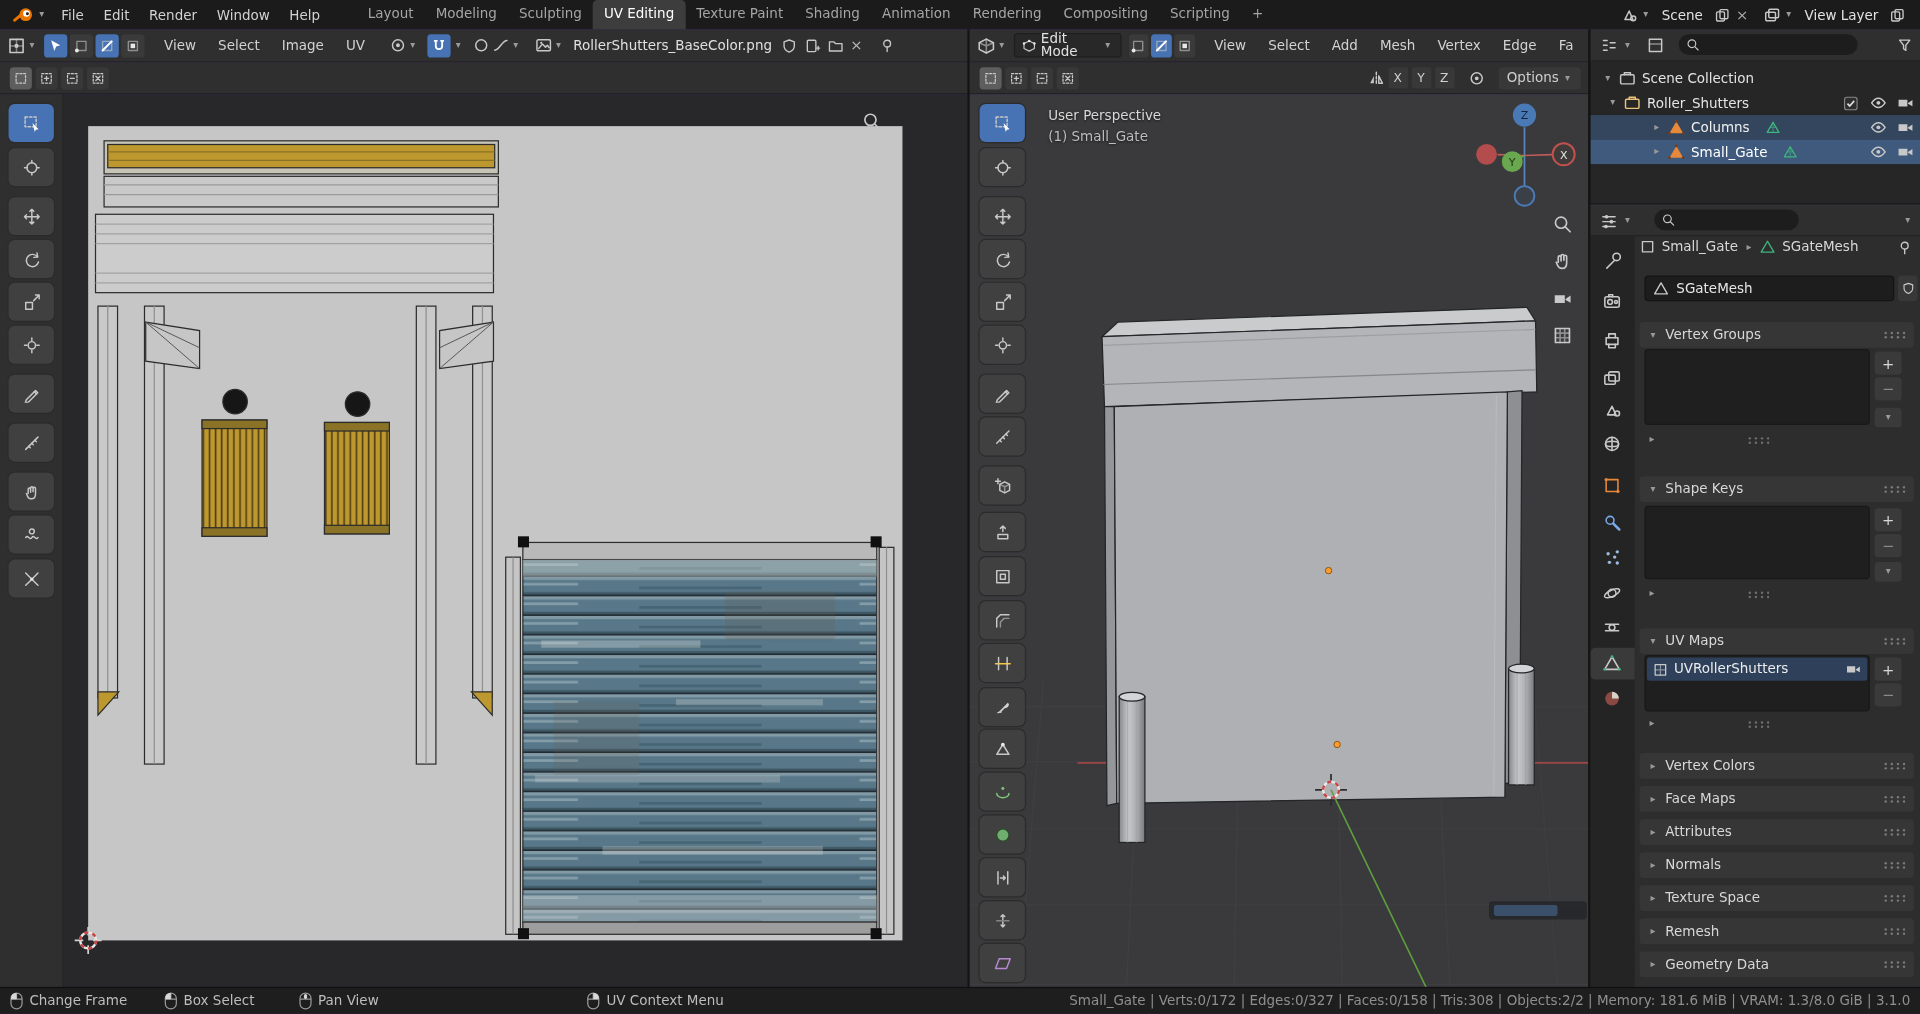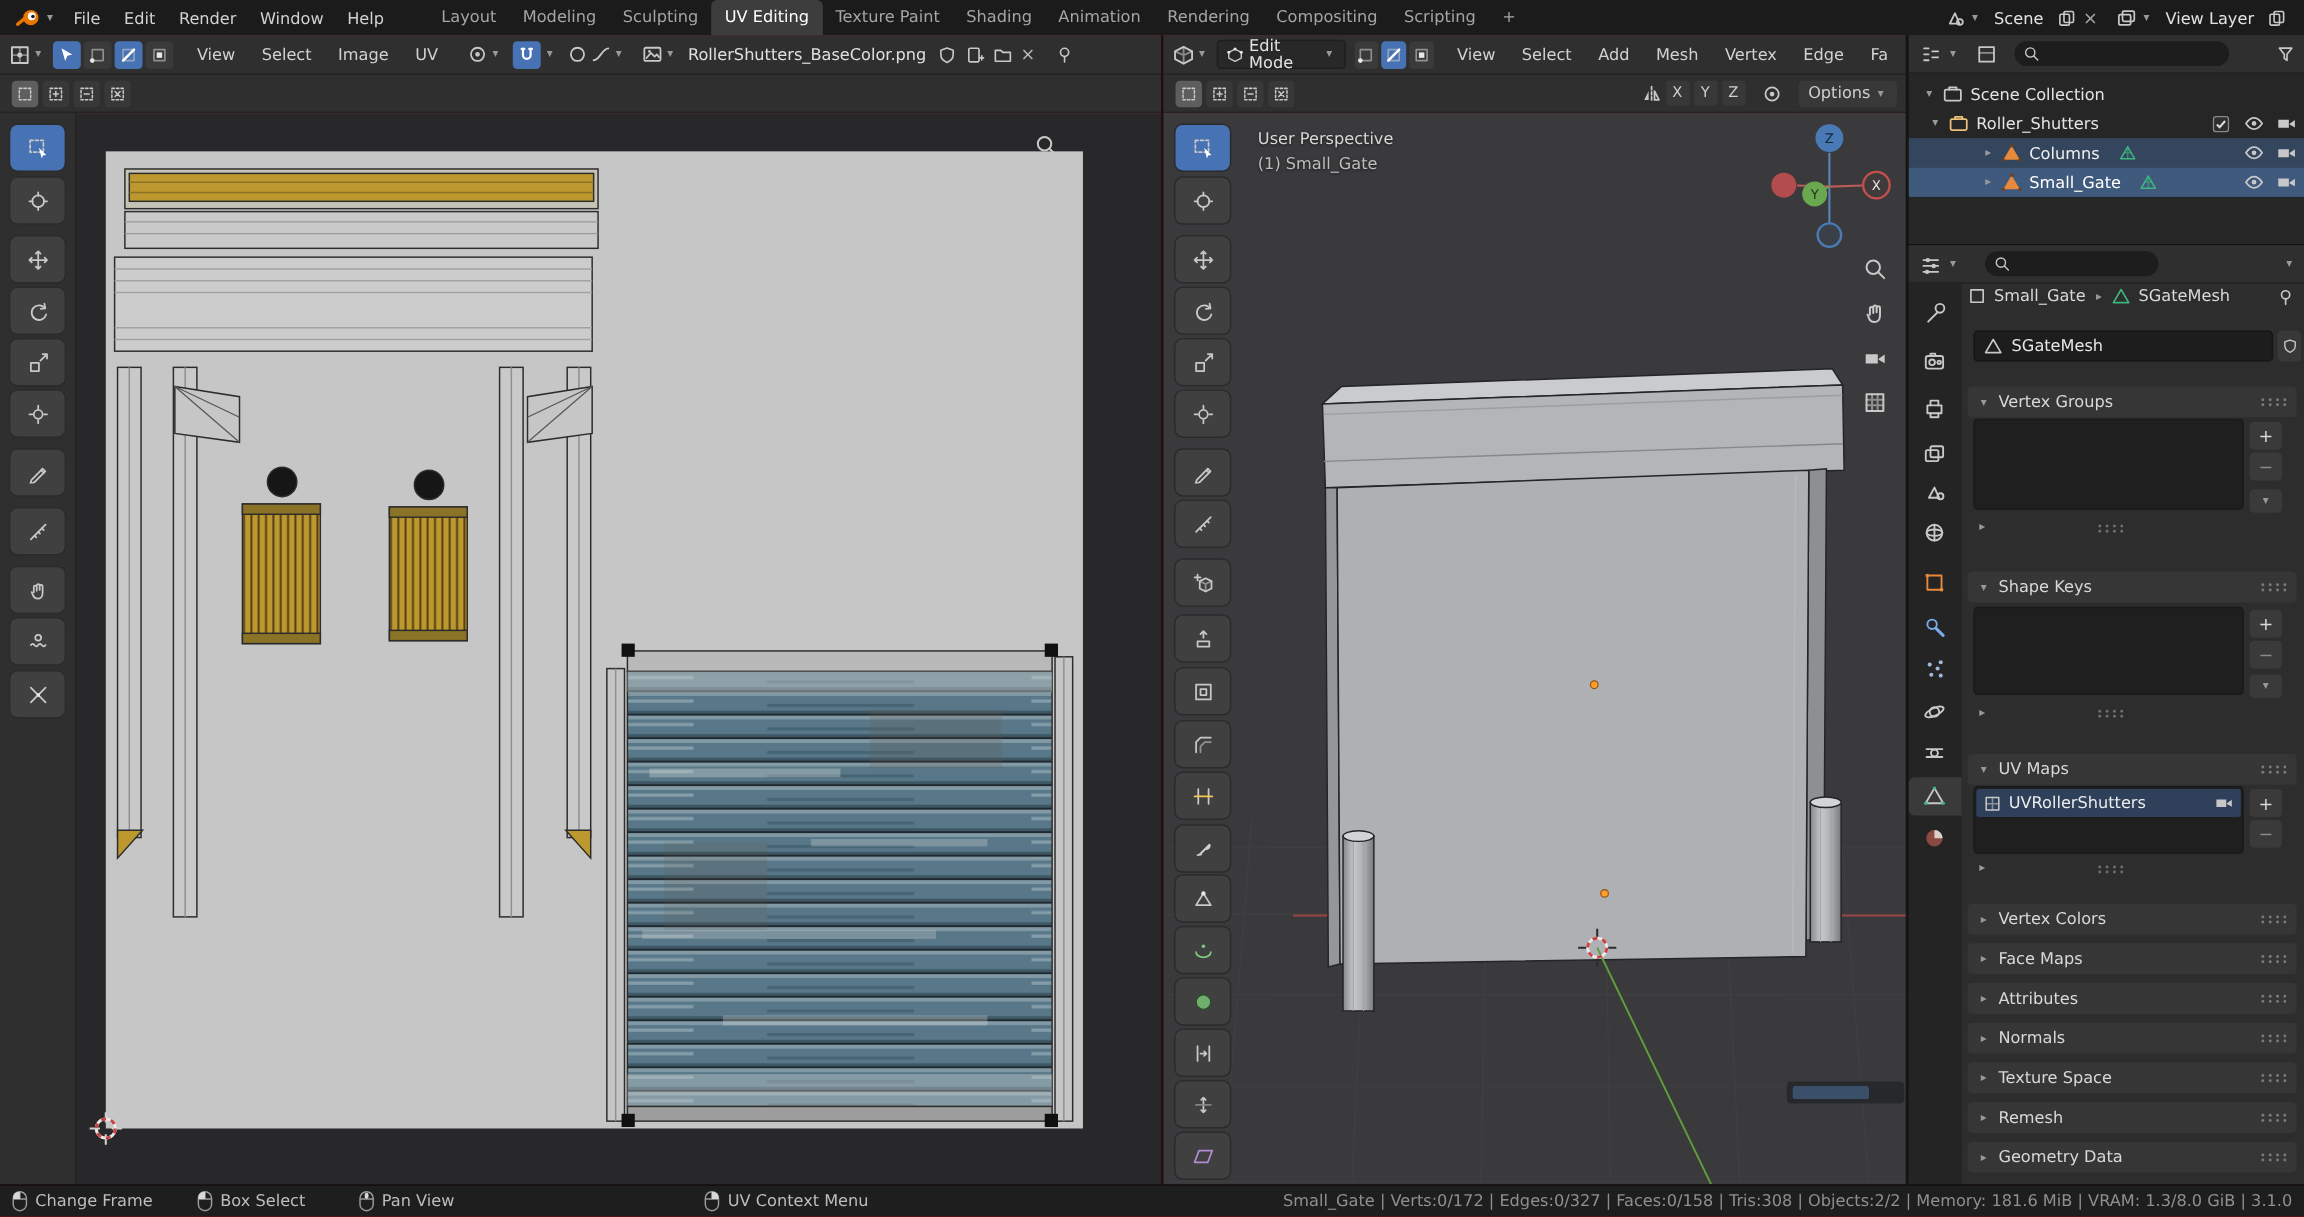--- a/index.html
+++ b/index.html
@@ -1,17 +1,17 @@
 <!DOCTYPE html>
 <html><head>
 <meta charset="utf-8">
 <style>
 *{box-sizing:border-box;margin:0;padding:0}
 html,body{background:#000}
-#app{position:relative;width:1920px;height:1014px;overflow:hidden;background:#b91c1c}
+#app{position:relative;width:1920px;height:1014px;overflow:hidden;background:#4c1d95}
 #stage{position:absolute;left:0;top:0;width:1568px;height:828px;transform:scale(1.2244898);transform-origin:0 0;
  font-family:"DejaVu Sans","Liberation Sans",sans-serif;font-size:11px;color:#cfcfcf;line-height:1}
 .abs{position:absolute}
 .flex{display:flex;align-items:center}
 .hdr{background:#2f2f2f;border-bottom:1px solid #232323}
 .menu{padding:3px 8px;color:#d2d2d2;border-radius:3px;white-space:nowrap}
 .tab{padding:6px 9px 7px;color:#a5a5a5;white-space:nowrap}
 .tab.active{background:#3d3d3d;color:#fff;border-radius:4px 4px 0 0}
 .ib{display:flex;align-items:center;justify-content:center;border-radius:3px}
 .sm{width:19px;height:19px}

